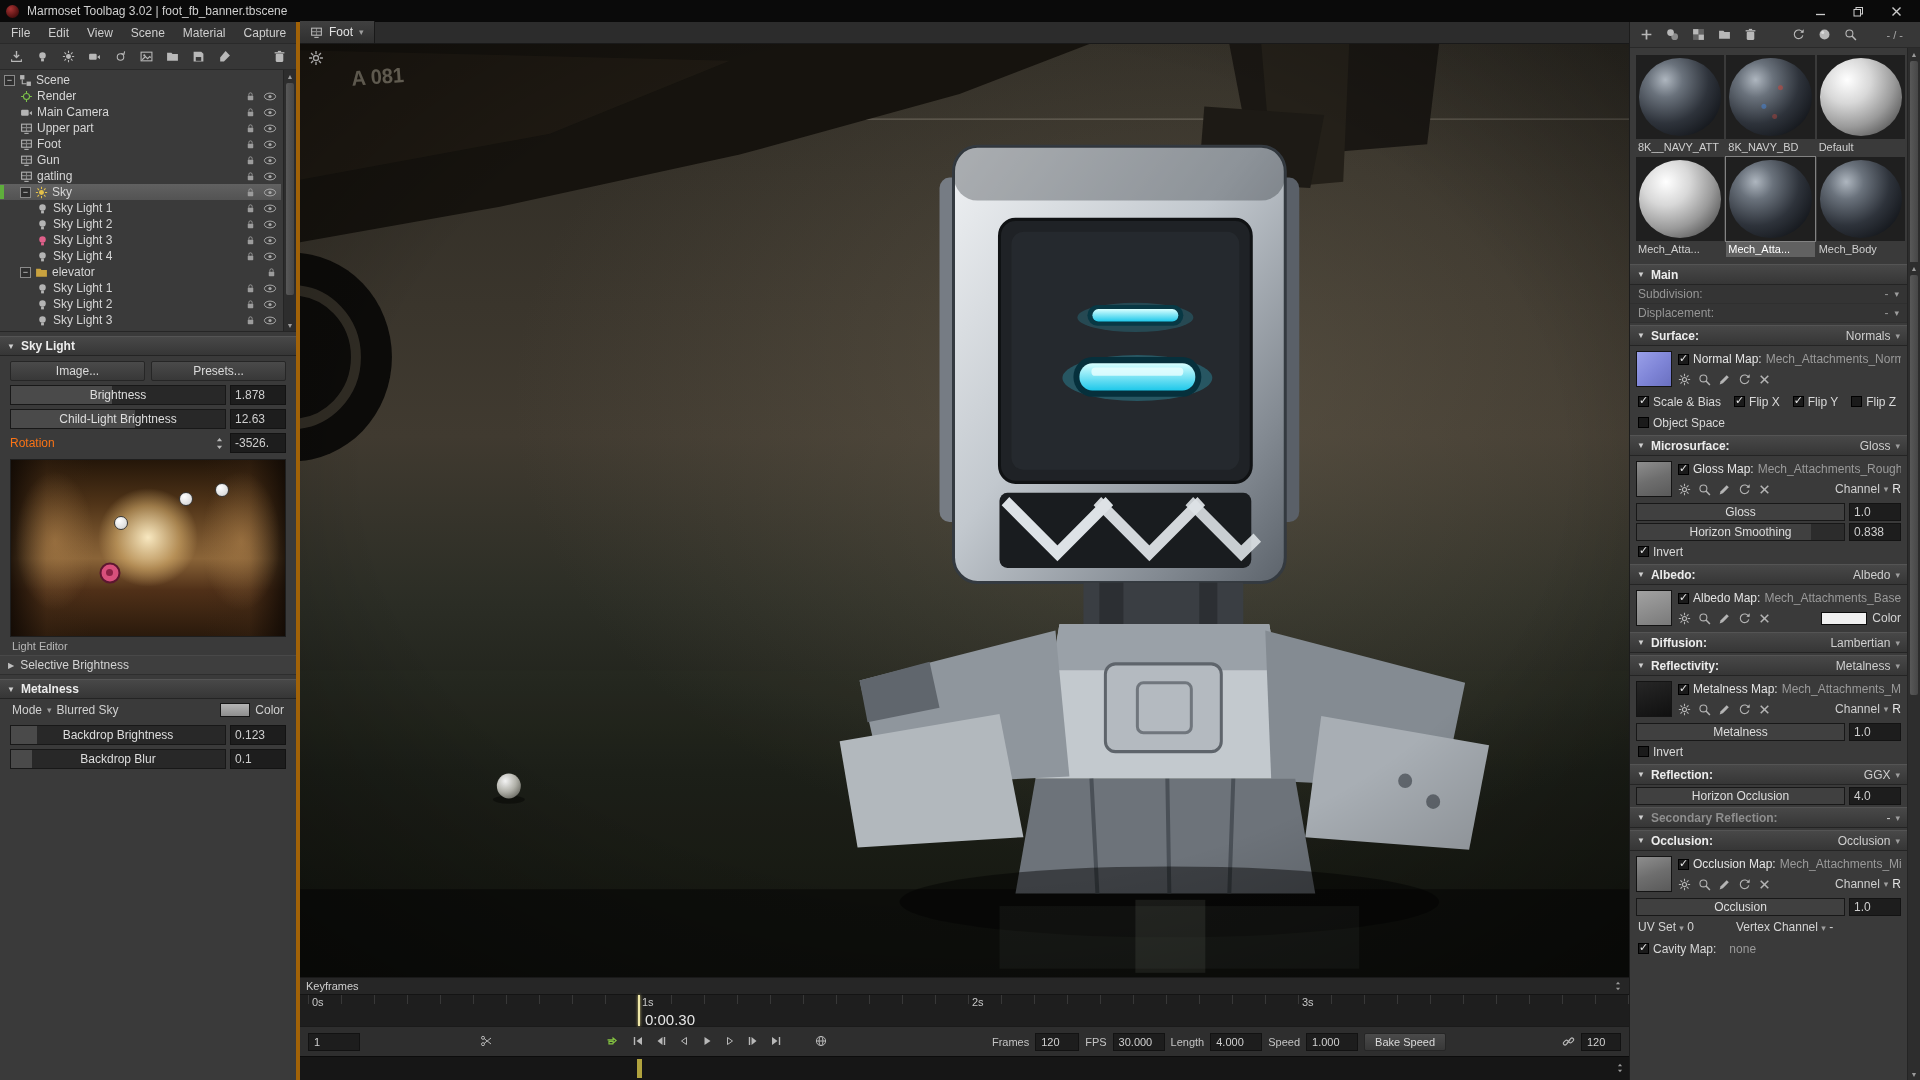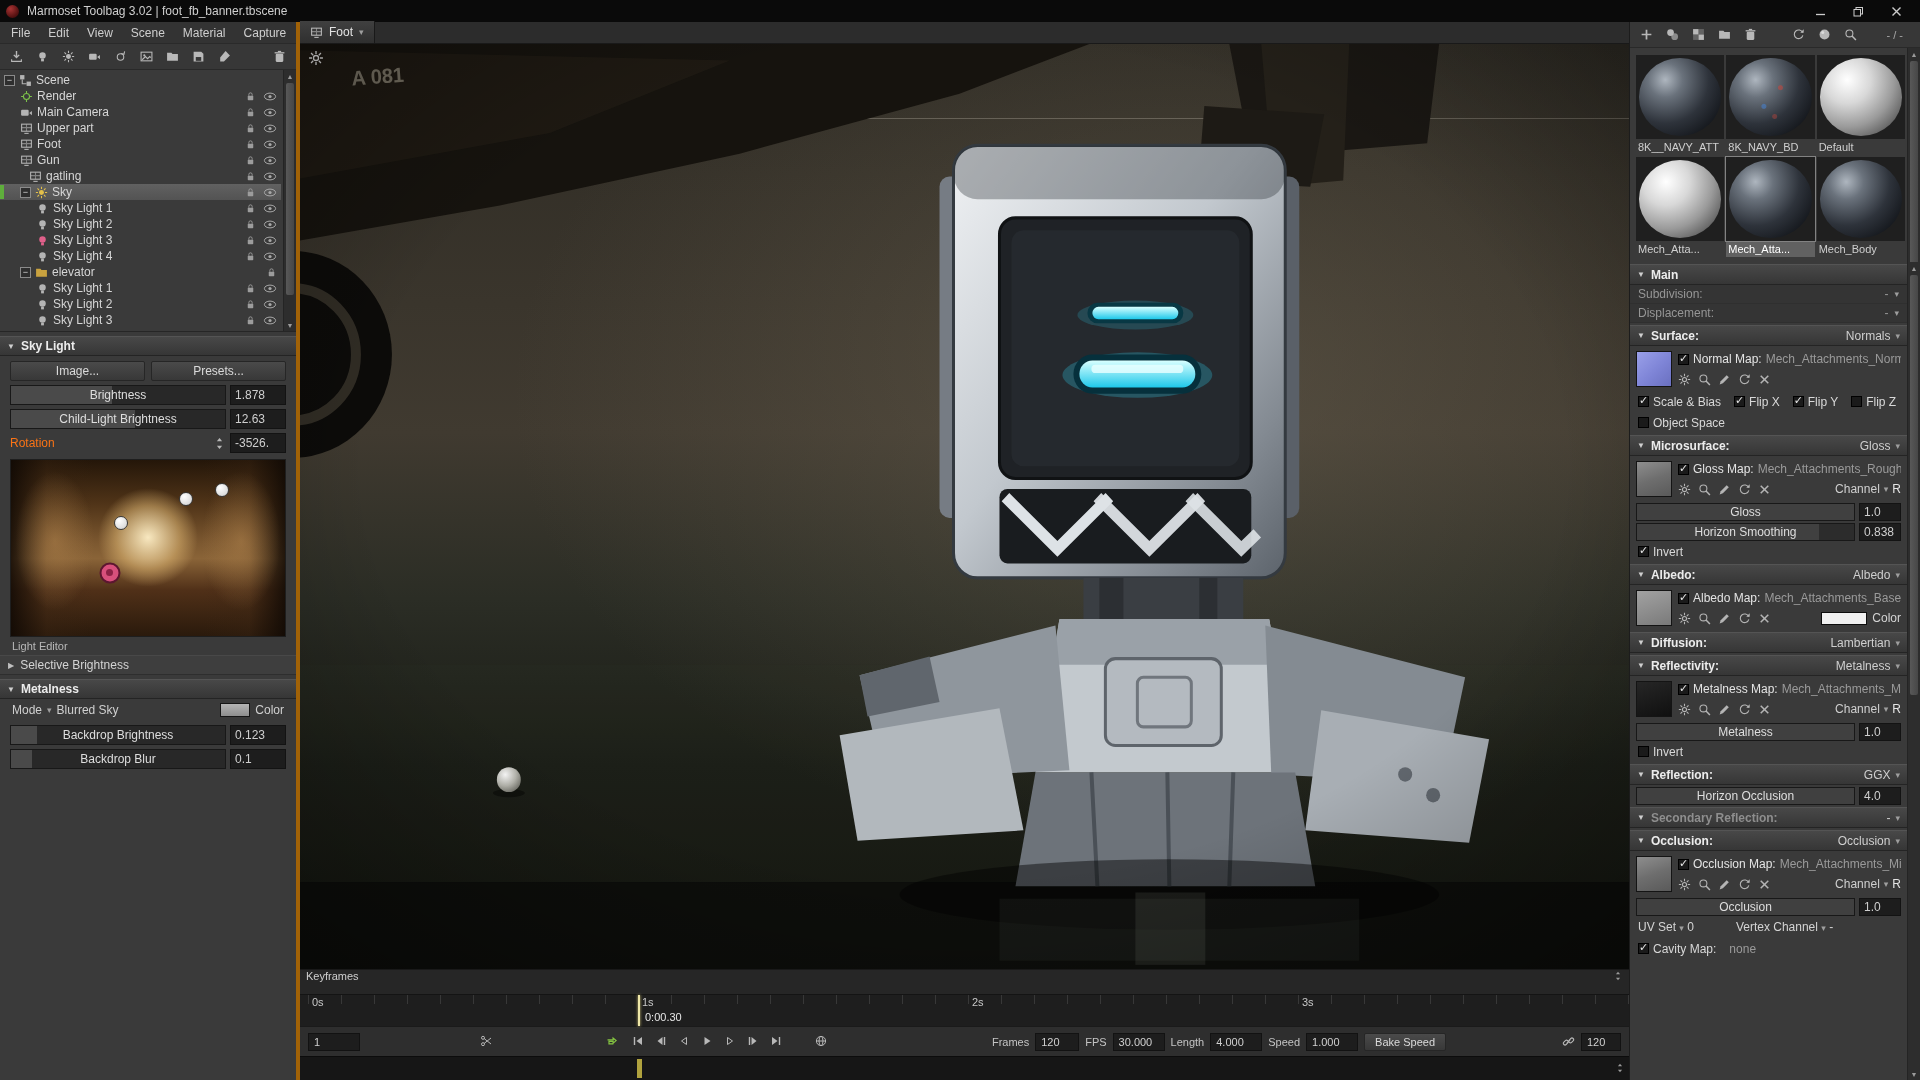--- a/index.html
+++ b/index.html
@@ -67,26 +67,26 @@
 .subrow .arr{font-size:8px;color:#c0c0c0}
 .moderow{height:22px;display:flex;align-items:center;gap:5px;padding:0 12px;color:#d0d0d0;flex:none}
 .bswatch{width:30px;height:14px;background:linear-gradient(#b4b4b4,#8e8e8e);border:1px solid #161616}
 
 .tabbar{height:22px;background:#2c2c2c;border-bottom:1px solid #191919;display:flex;align-items:flex-end;flex:none}
 .vtab{height:22px;background:linear-gradient(#404040,#2f2f2f);border-right:1px solid #191919;display:flex;align-items:center;gap:6px;padding:0 10px;color:#e2e2e2}
 .viewport{position:relative;flex:1;min-height:0;background:#23211c;overflow:hidden}
 .viewport>svg{position:absolute;inset:0;width:100%;height:100%}
 .vp-gear{position:absolute;top:6px;left:8px;width:16px;height:16px;opacity:.9}
 
-.tl-row{height:17px;background:#262626;border-top:1px solid #191919;display:flex;align-items:flex-end;padding:12px 6px;color:#cfcfcf;font-size:11px;flex:none}
+.tl-row{height:17px;background:#262626;border-top:1px solid #191919;display:flex;align-items:center;padding:3px 6px;color:#cfcfcf;font-size:11px;flex:none}
 .rarr{margin-left:auto;width:10px;height:12px;color:#9a9a9a}
 .ruler{position:relative;height:32px;background:#1e1e1e;border-top:1px solid #141414;flex:none;background-image:repeating-linear-gradient(90deg,#383838 0 1px,transparent 1px 33px);background-size:auto 9px;background-repeat:repeat-x;background-position:8px 0}
 .tick{position:absolute;top:1px;font-size:11px;color:#c8c8c8}
 .playhead{position:absolute;top:0;bottom:0;width:2px;background:#efe7a8;box-shadow:0 0 3px #d8cc7a}
-.ph-time{position:absolute;top:16px;font-size:11px;color:#e6e6e6}
+.ph-time{position:absolute;top:16px;font-size:15px;color:#e6e6e6}
 .controls{height:30px;background:#2e2e2e;border-top:1px solid #1a1a1a;display:flex;align-items:center;gap:6px;padding:0 8px;flex:none}
 .cwell{height:18px;background:#1d1d1d;border:1px solid #121212;color:#d0d0d0;display:flex;align-items:center;padding:0 5px;font-size:11px}
 .clabel{color:#c4c4c4;font-size:11px}
 .pbtn{width:21px;height:19px;display:flex;align-items:center;justify-content:center;color:#c8c8c8}
 .pbtn svg{width:12px;height:12px}
 .pbtn.loop{color:#84c341}
 .bottom-track{position:relative;height:24px;background:#161616;border-top:1px solid #0c0c0c;flex:none}
 .bt-mark{position:absolute;top:2px;bottom:2px;width:5px;background:#b0a23e}
 
 .thumbs-wrap{position:relative;flex:none;padding-right:13px}
@@ -126,21 +126,21 @@
 .checksrow{display:flex;align-items:center;gap:4px;height:21px;padding:0 8px}
 .checksrow .lbl{margin-right:9px;color:#d8d8d8;white-space:nowrap}
 .chwrap{display:inline-flex;align-items:center;gap:4px;color:#cfcfcf}
 .chv{color:#e4e4e4}
 .colorwrap{display:inline-flex;align-items:center;gap:5px}
 .cswatch{width:46px;height:13px;background:#f0f0f0;border:1px solid #0c0c0c}
 .clab2{color:#d4d4d4}
 .srow.mini{margin:2px 6px 0}
 .mini .strack{height:18px;background:#2c2c2c}
 .mini .sfill{background:#404040}
-.mini .swell{width:42px;height:18px}
+.mini .swell{width:52px;height:18px}
 .uvrow{display:flex;align-items:center;gap:6px;height:22px;padding:0 8px;color:#d4d4d4}
 </style>
 </head>
 <body>
 
 <div class="app">
 
   <div class="titlebar">
     <span class="applogo"></span>
     <span class="title-text">Marmoset Toolbag 3.02   |   foot_fb_banner.tbscene</span>
@@ -384,21 +384,21 @@
                   </svg>
                 </span>
                 <span class="icn eyei" style="color:#a8a8a8">
                   <svg viewBox="0 0 14 10">
                     <ellipse cx="7" cy="5" rx="5.6" ry="3.4" fill="none" stroke="currentColor"></ellipse>
                     <circle cx="7" cy="5" r="1.6" fill="currentColor"></circle>
                   </svg>
                 </span>
               </span>
             </div>
-            <div class="trow" style="padding-left:29px">
+            <div class="trow" style="padding-left:20px">
               <span class="icn" style="color:#b4b4b4">
                 <svg viewBox="0 0 12 12">
                   <rect x="1.5" y="2" width="9" height="6.5" fill="none" stroke="currentColor"></rect>
                   <path d="M1.5 5.2h9M6 2v6.5" stroke="currentColor" opacity=".6"></path>
                   <path d="M4 10.5h4" stroke="currentColor"></path>
                 </svg>
               </span>
               <span class="tlabel">gatling</span>
               <span class="tright">
                 <span class="icn" style="width:11px;height:11px;color:#9c9c9c">

